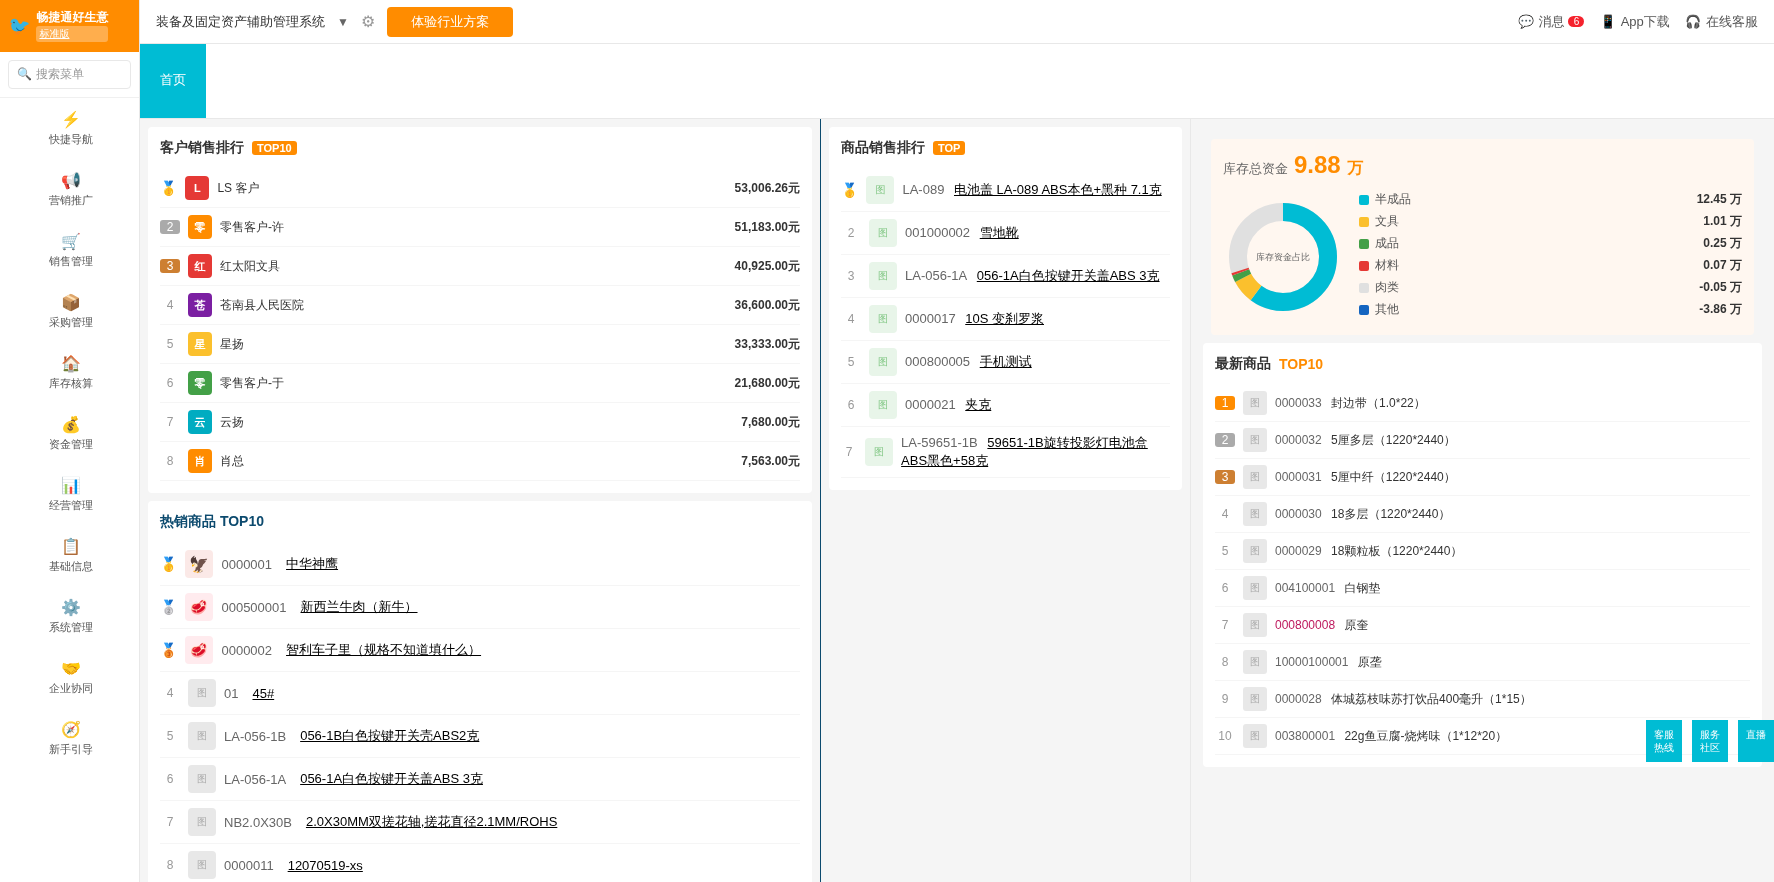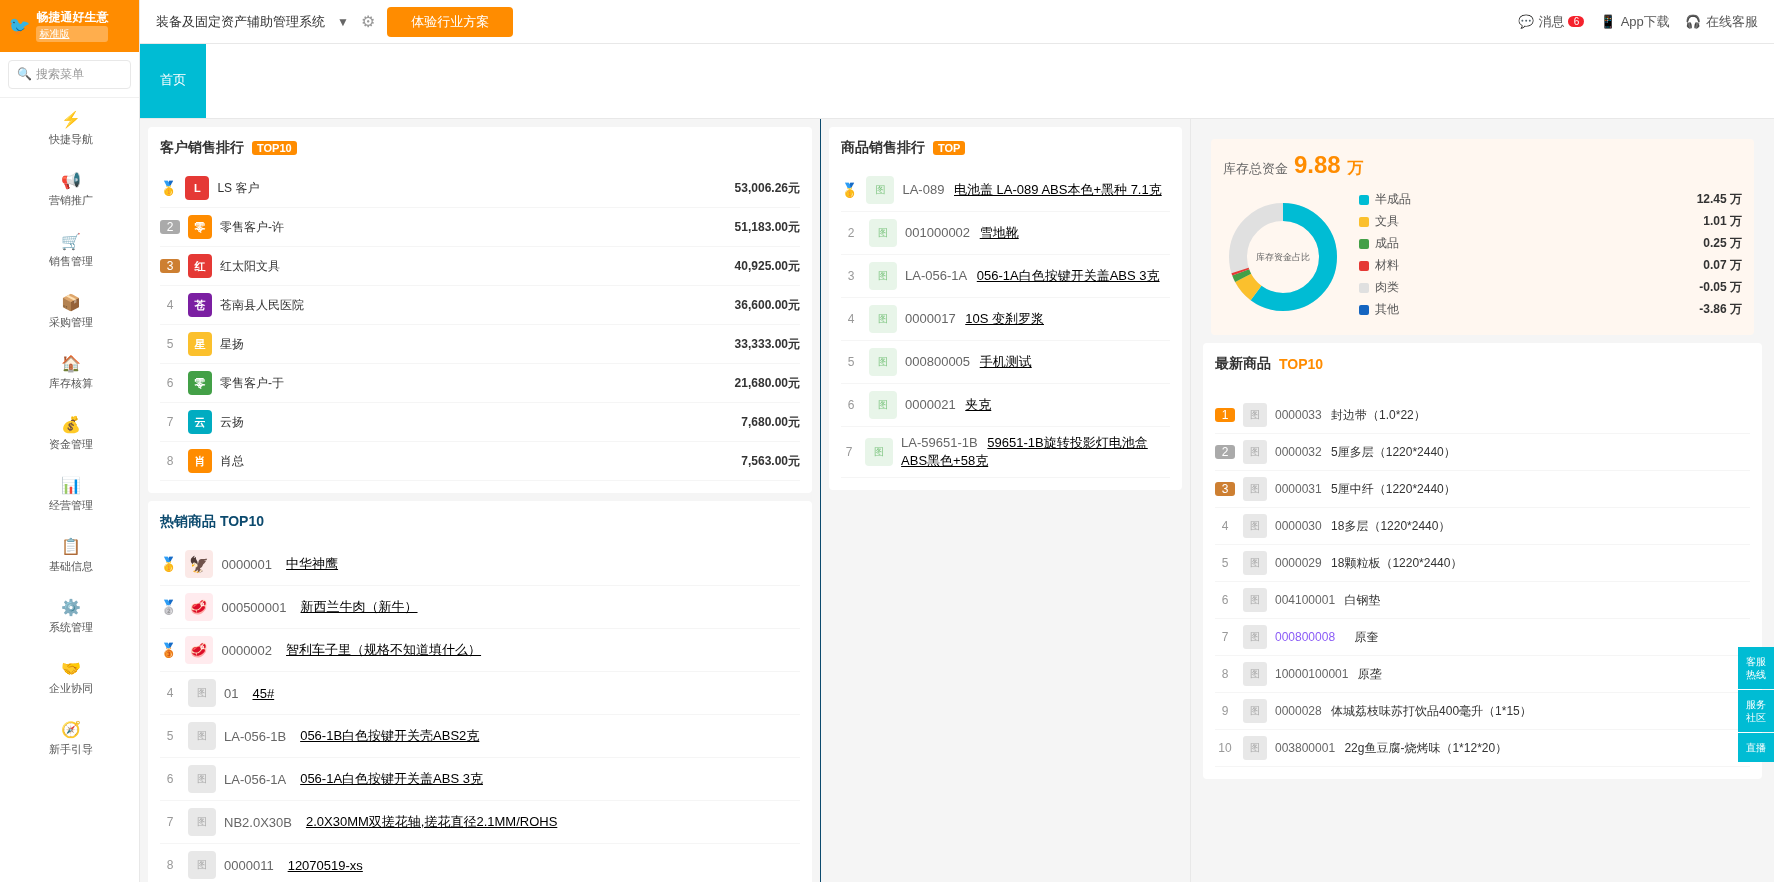--- a/index.html
+++ b/index.html
@@ -72,32 +72,32 @@
     .legend-item { display: flex; align-items: center; gap: 6px; margin-bottom: 5px; font-size: 12px; }
     .legend-dot { width: 10px; height: 10px; border-radius: 2px; flex-shrink: 0; }
     .legend-label { flex: 1; color: #555; }
     .legend-value { color: #333; font-weight: bold; }
 
     
     .hot-products { background: #fff; margin: 8px; border-radius: 4px; padding: 12px; }
     .hot-products-title { font-size: 14px; font-weight: bold; color: #0c4a6e; margin-bottom: 12px; }
 
     
-    .newest-title { font-size: 14px; font-weight: bold; color: #333; margin-bottom: 24px; display: flex; align-items: center; gap: 8px; }
+    .newest-title { font-size: 14px; font-weight: bold; color: #333; margin-bottom: 12px; display: flex; align-items: center; gap: 8px; }
     .newest-title .top10 { color: #ff8c00; }
     .newest-item { display: flex; align-items: center; padding: 6px 0; border-bottom: 1px solid #f5f5f5; gap: 8px; }
     .newest-num { width: 20px; font-size: 12px; color: #999; text-align: center; flex-shrink: 0; }
     .newest-num.top1 { color: #fff; background: #ff8c00; border-radius: 3px; }
     .newest-num.top2 { color: #fff; background: #aaa; border-radius: 3px; }
     .newest-num.top3 { color: #fff; background: #cd7f32; border-radius: 3px; }
     .newest-img { width: 24px; height: 24px; border-radius: 3px; background: #e8e8e8; display: flex; align-items: center; justify-content: center; font-size: 10px; color: #aaa; flex-shrink: 0; }
     .newest-info { flex: 1; font-size: 12px; color: #333; }
 
     
-    .float-service { position: fixed; right: 0; bottom: 120px; display: flex; flex-direction: column; gap: 1px; z-index: 200; }
+    .float-service { position: fixed; right: 0; bottom: 120px; display: flex; flex-direction: row; gap: 10px; z-index: 200; }
     .float-service-btn { background: #00bcd4; color: #fff; width: 36px; padding: 8px 4px; font-size: 10px; text-align: center; cursor: pointer; line-height: 1.3; }
 
     
     ::-webkit-scrollbar { width: 4px; }
     ::-webkit-scrollbar-thumb { background: #ddd; border-radius: 2px; }
 
     .medal-icon { font-size: 14px; }
   </style>
 </head>
 <body>
@@ -536,21 +536,21 @@
             <div class="newest-info">
               <span style="color:#666; margin-right:6px;">004100001</span>
               <span>白钢垫</span>
             </div>
           </div>
 
           <div class="newest-item">
             <span class="newest-num">7</span>
             <div class="newest-img">图</div>
             <div class="newest-info">
-              <span style="color:#8b5cf6; margin-right:16px;">000800008</span>
+              <span style="color:#be185d; margin-right:6px;">000800008</span>
               <span>原奎</span>
             </div>
           </div>
 
           <div class="newest-item">
             <span class="newest-num">8</span>
             <div class="newest-img">图</div>
             <div class="newest-info">
               <span style="color:#666; margin-right:6px;">10000100001</span>
               <span>原垄</span>

